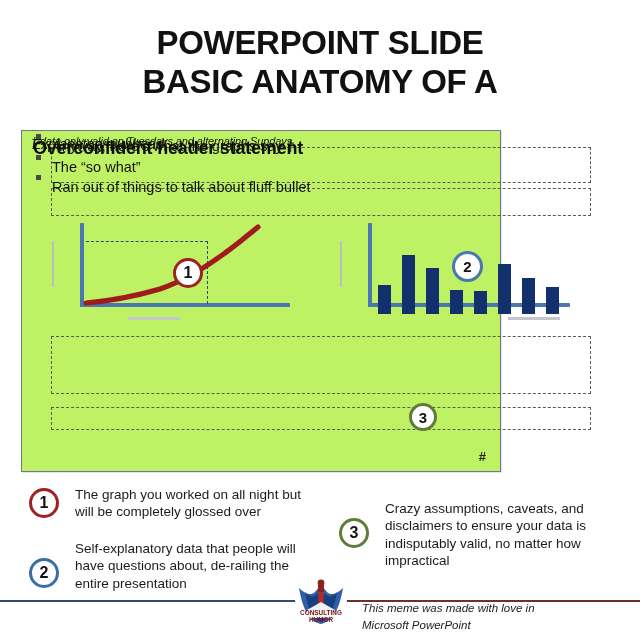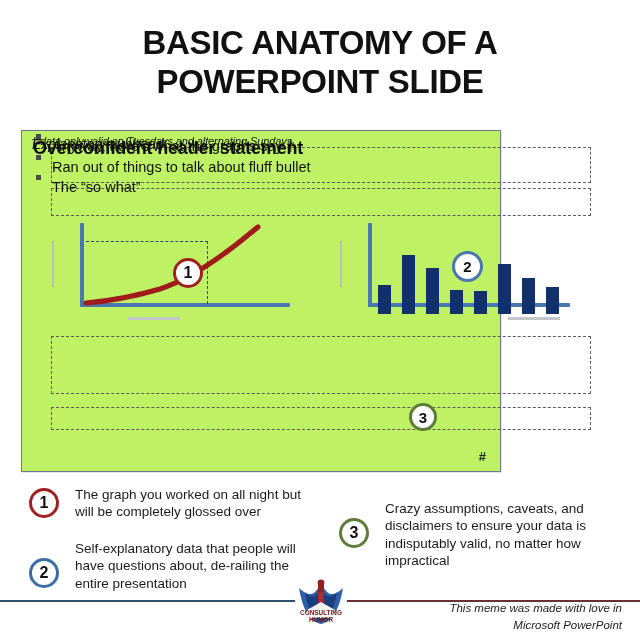--- a/index.html
+++ b/index.html
@@ -149,32 +149,32 @@
 
   
   .footer-rule{
     position:absolute;left:0px;top:600px;width:640px;height:2px;
     background:linear-gradient(to right,#2f4f6f 0%,#2f4f6f 45%,#6b3030 55%,#6b3030 100%);
   }
   .logo{
     position:absolute;left:293px;top:572px;width:56px;height:56px;
   }
   .credit{
-    position:absolute;right:18px;top:600px;width:260px;text-align:right;
+    position:absolute;right:18px;top:600px;width:260px;
     font-size:11.5px;font-style:italic;color:#1b1b1b;line-height:1.45;
   }
 </style>
 </head>
 <body>
 
 <div class="page">
 
   <div class="title-block">
+    <span class="title-line">POWERPOINT SLIDE</span>
     <span class="title-line">BASIC ANATOMY OF A</span>
-    <span class="title-line">POWERPOINT SLIDE</span>
   </div>
 
   <div class="slide">
     <div class="slide-inner">
 
       <div class="dashbox hdr-box"></div>
       <div class="hdr-text">Overconfident header statement</div>
 
       <div class="dashbox sub-box"></div>
       <div class="sub-text">Explanatory subhead</div>
@@ -211,25 +211,25 @@
       </div>
 
       <div class="dashbox bul-box"></div>
       <div class="bullets" id="bullets">
           <div class="bullet-row">
             <span class="bullet-mark"></span>
             <span class="bullet-text">Anyway, here’s what the graphs say †</span>
           </div>
           <div class="bullet-row">
             <span class="bullet-mark"></span>
-            <span class="bullet-text">Ran out of things to talk about fluff bullet</span>
+            <span class="bullet-text">The “so what”</span>
           </div>
           <div class="bullet-row">
             <span class="bullet-mark"></span>
-            <span class="bullet-text">The “so what”</span>
+            <span class="bullet-text">Ran out of things to talk about fluff bullet</span>
           </div>
         </div>
 
       <div class="dashbox fn-box"></div>
       <div class="fn-text">† data only valid on Tuesdays and alternating Sundays</div>
       <div class="callout-3-slide">3</div>
 
       <div class="pagenum">#</div>
     </div>
   </div>

